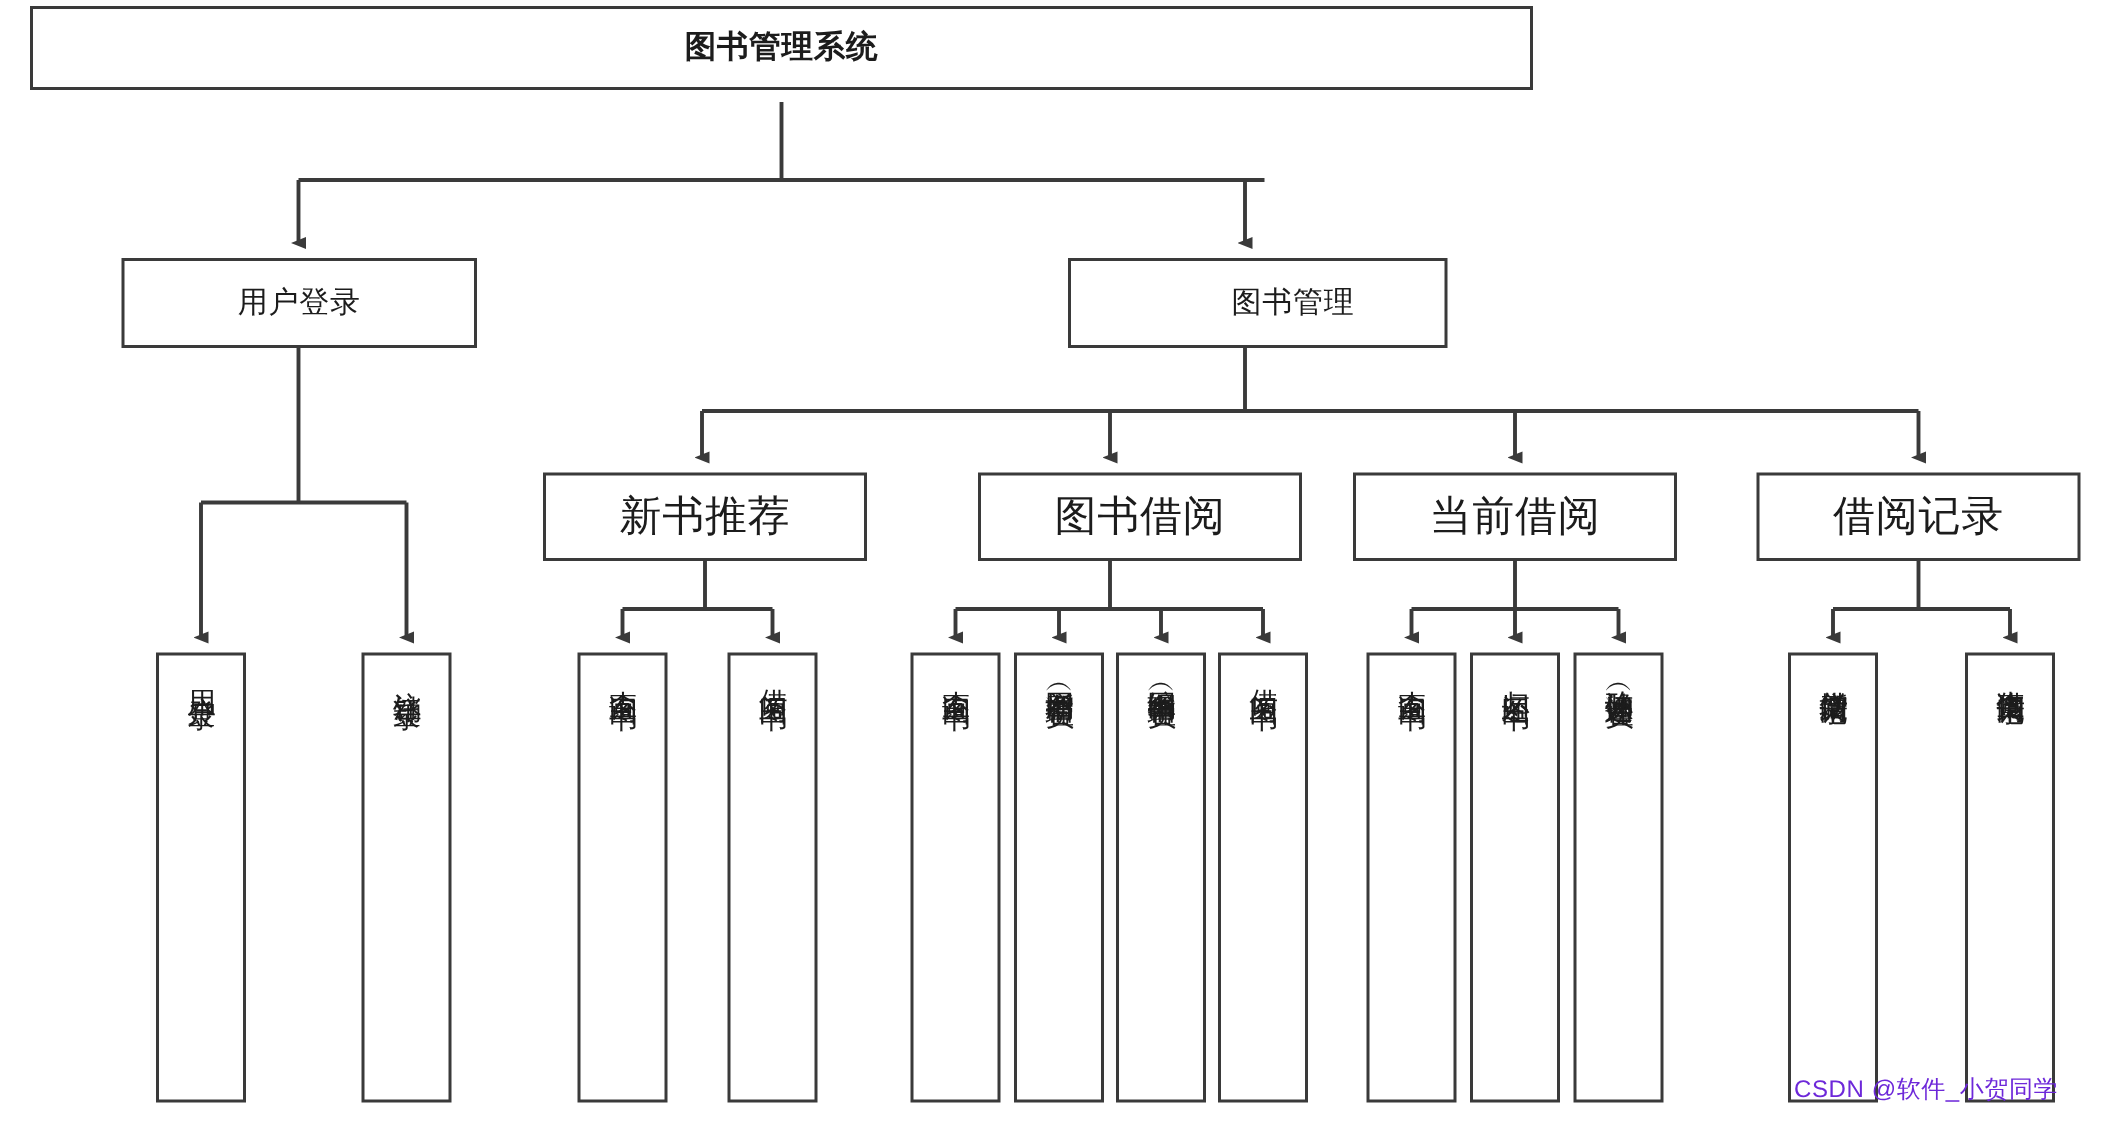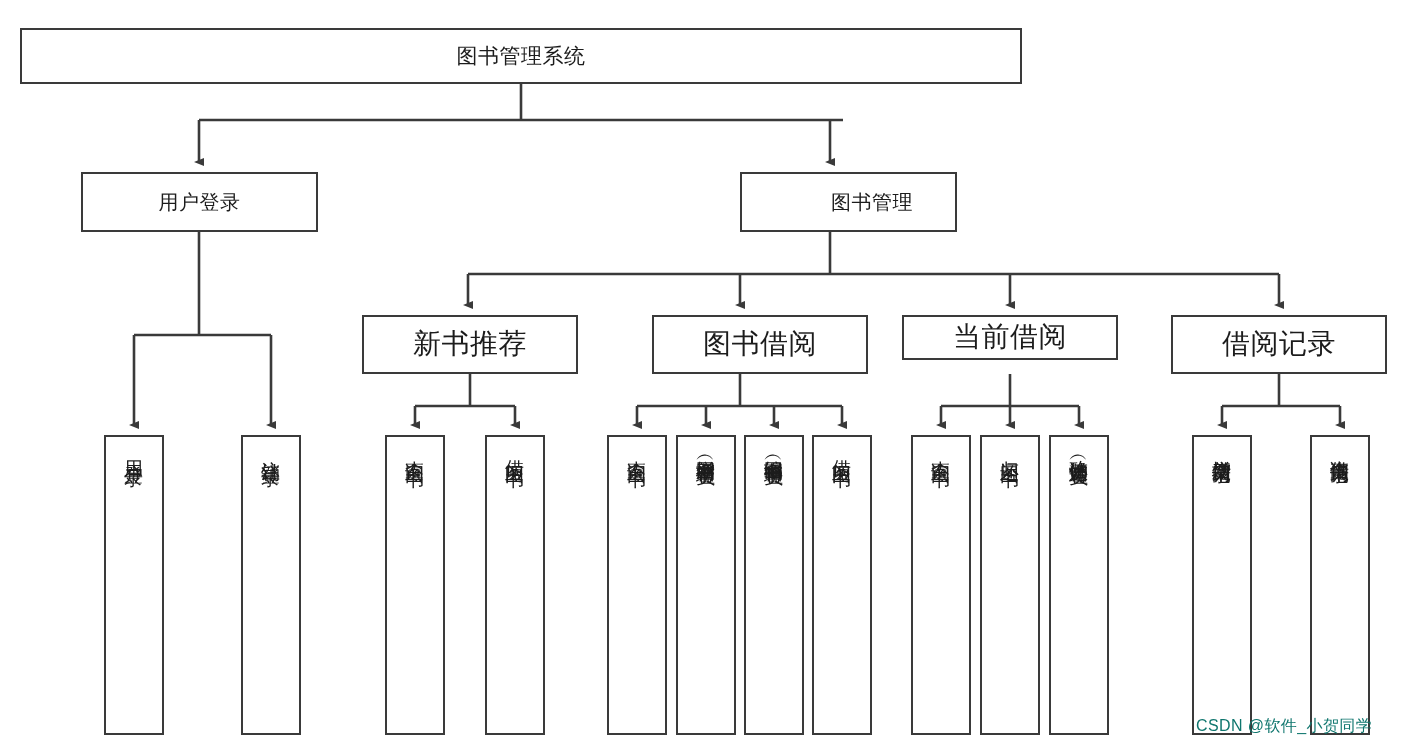--- a/index.html
+++ b/index.html
@@ -59,21 +59,21 @@
     line-height: 1;
     white-space: nowrap;
     transform: none;
   }
   .node.leaf.tall-text .label {
     font-size: 19px;
     letter-spacing: 1px;
   }
   .watermark {
     position: absolute;
-    color: #0f766e;
+    color: #6d28d9;
     font-size: 16px;
     white-space: nowrap;
     z-index: 5;
     letter-spacing: 0.4px;
   }
 </style>
 </head>
 <body>
 
 <div id="diagram-root">
@@ -121,38 +121,38 @@
       <path d="M1010,406 L1010,425" marker-end="url(#arrow)"></path>
       <path d="M1079,406 L1079,425" marker-end="url(#arrow)"></path>
 
       <path d="M1279,374 L1279,406"></path>
       <path d="M1222,406 L1340,406"></path>
       <path d="M1222,406 L1222,425" marker-end="url(#arrow)"></path>
       <path d="M1340,406 L1340,425" marker-end="url(#arrow)"></path>
     </g>
   </svg>
 
-  <div class="node root" style="left:20px; top:28px; width:1002px; height:56px;">
+  <div class="node root" style="left:20px; top:4px; width:1002px; height:56px;font-weight:bold;">
     <span class="label">图书管理系统</span>
   </div>
 
   <div class="node level2" style="left:81px; top:172px; width:237px; height:60px;">
     <span class="label">用户登录</span>
   </div>
-  <div class="node level2" style="left:740px; top:172px; width:217px; height:60px;padding-left:47px;">
+  <div class="node level2" style="left:712px; top:172px; width:253px; height:60px;padding-left:47px;">
     <span class="label">图书管理</span>
   </div>
 
   <div class="node level3" style="left:362px; top:315px; width:216px; height:59px;">
     <span class="label">新书推荐</span>
   </div>
   <div class="node level3" style="left:652px; top:315px; width:216px; height:59px;">
     <span class="label">图书借阅</span>
   </div>
-  <div class="node level3" style="left:902px; top:315px; width:216px; height:45px;">
+  <div class="node level3" style="left:902px; top:315px; width:216px; height:59px;">
     <span class="label">当前借阅</span>
   </div>
   <div class="node level3" style="left:1171px; top:315px; width:216px; height:59px;text-align:center;">
     <span class="label">借阅记录</span>
   </div>
 
   <div class="node leaf" style="left:104px; top:435px; width:60px; height:300px;">
     <span class="label">用户登录</span>
   </div>
   <div class="node leaf" style="left:241px; top:435px; width:60px; height:300px;">

